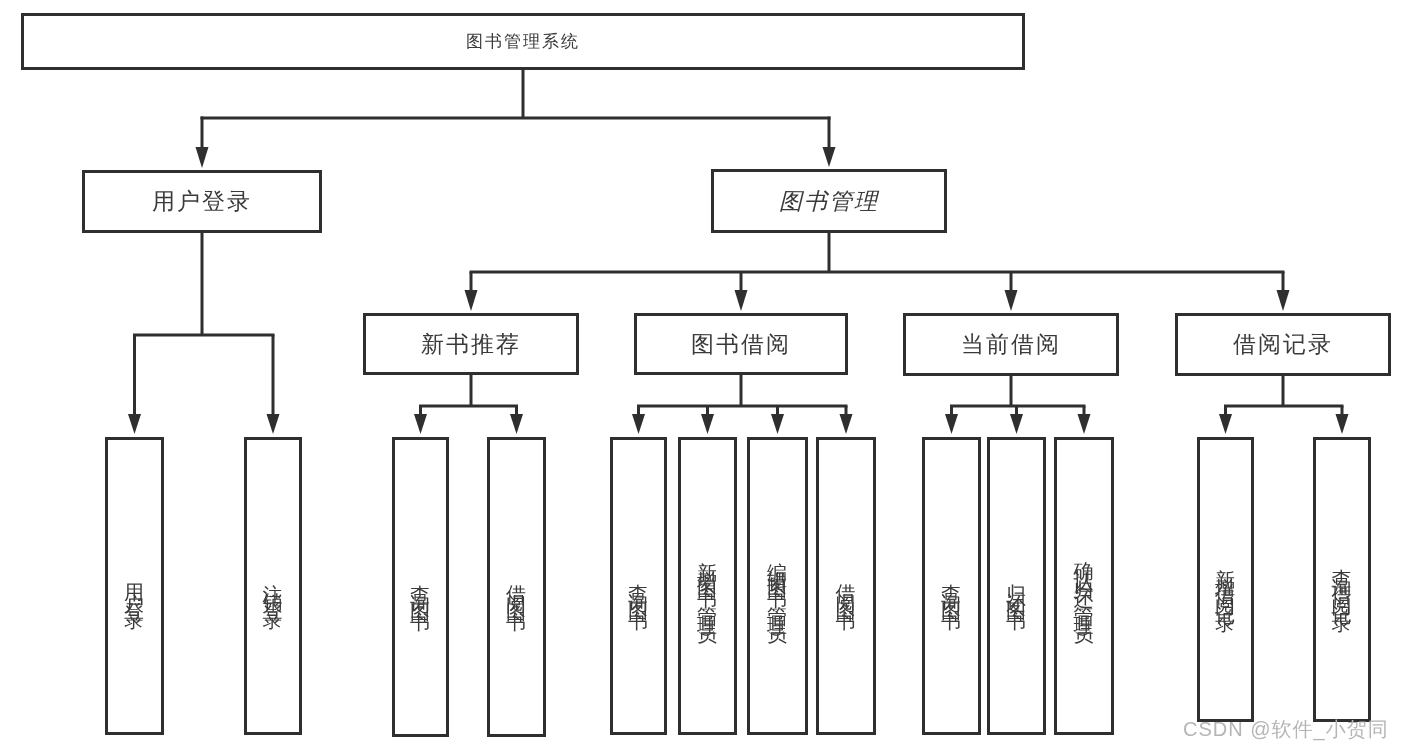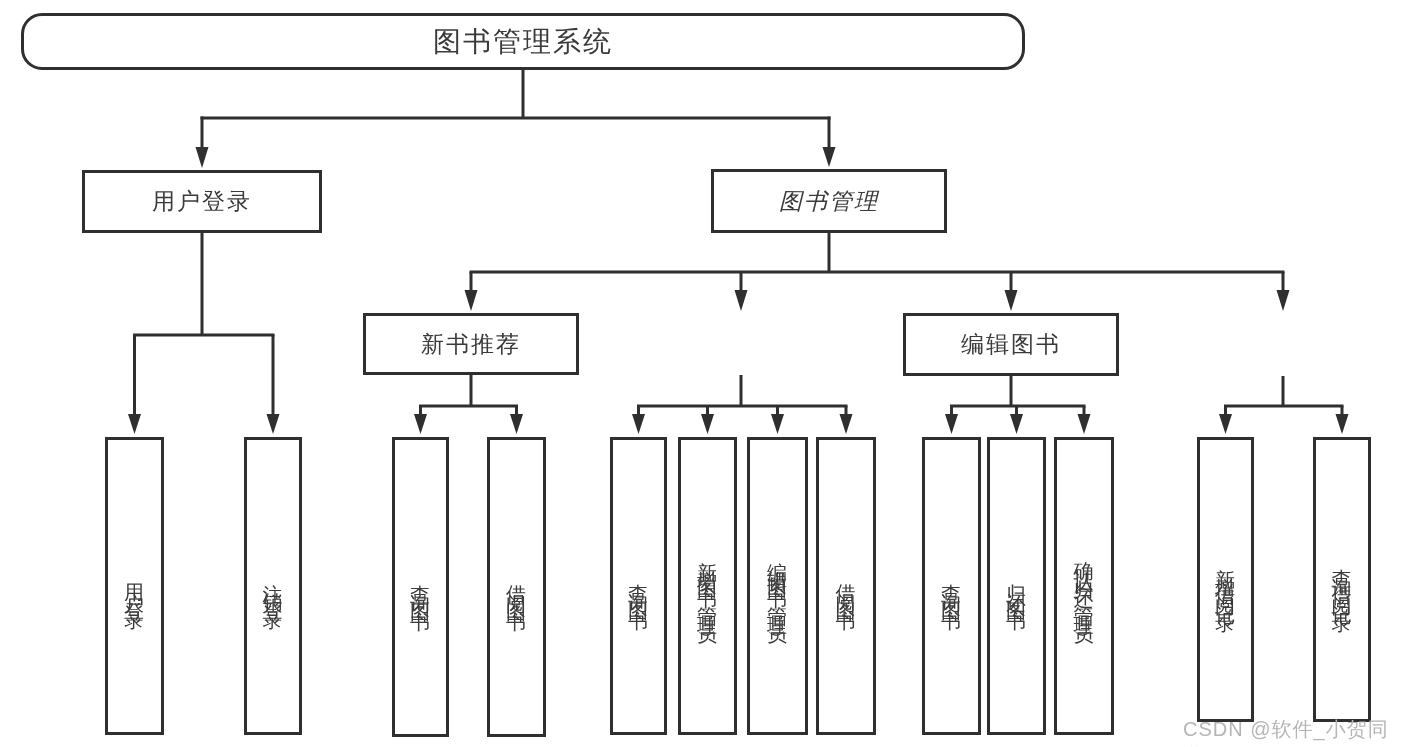--- a/index.html
+++ b/index.html
@@ -32,23 +32,22 @@
     align-items: center;
     justify-content: center;
     line-height: 1;
     white-space: nowrap;
   }
   .h-node {
     font-size: 23px;
     letter-spacing: 2px;
   }
   .title-node {
-    font-size: 28px;
+    font-size: 17px;
     letter-spacing: 2px;
-    border-radius: 21px;
   }
   .v-node {
     writing-mode: vertical-rl;
     text-orientation: mixed;
     font-size: 20px;
     letter-spacing: 9px;
     white-space: normal;
   }
   .watermark {
     position: absolute;
@@ -130,21 +129,23 @@
       <polygon points="1335.5,414 1348.5,414 1342,434"></polygon>
     </g>
   </svg>
 
   <div class="node title-node" style="left:21px; top:13px; width:1004px; height:57px;">图书管理系统</div>
 
   <div class="node h-node" style="left:82px; top:170px; width:240px; height:63px;">用户登录</div>
   <div class="node h-node" style="left:711px; top:169px; width:236px; height:64px;font-style:italic;">图书管理</div>
 
   <div class="node h-node" style="left:363px; top:313px; width:216px; height:62px;text-align:center;">新书推荐</div>
-  <div class="node h-node" style="left:903px; top:313px; width:216px; height:63px;">编辑图书</div>
+  <div class="node h-node" style="left:634px; top:313px; width:214px; height:62px;">图书借阅</div>
+  <div class="node h-node" style="left:903px; top:313px; width:216px; height:63px;">当前借阅</div>
+  <div class="node h-node" style="left:1175px; top:313px; width:216px; height:63px;">借阅记录</div>
 
   <div class="node v-node" style="left:105px; top:437px; width:59px; height:298px;">用户登录</div>
   <div class="node v-node" style="left:244px; top:437px; width:58px; height:298px;">注销登录</div>
   <div class="node v-node" style="left:392px; top:437px; width:57px; height:300px;">查询图书</div>
   <div class="node v-node" style="left:487px; top:437px; width:59px; height:300px;">借阅图书</div>
   <div class="node v-node" style="left:610px; top:437px; width:57px; height:298px;">查询图书</div>
   <div class="node v-node" style="left:678px; top:437px; width:59px; height:298px;">新增图书（管理员）</div>
   <div class="node v-node" style="left:747px; top:437px; width:61px; height:298px;">编辑图书（管理员）</div>
   <div class="node v-node" style="left:816px; top:437px; width:60px; height:298px;">借阅图书</div>
   <div class="node v-node" style="left:922px; top:437px; width:59px; height:298px;">查询图书</div>

